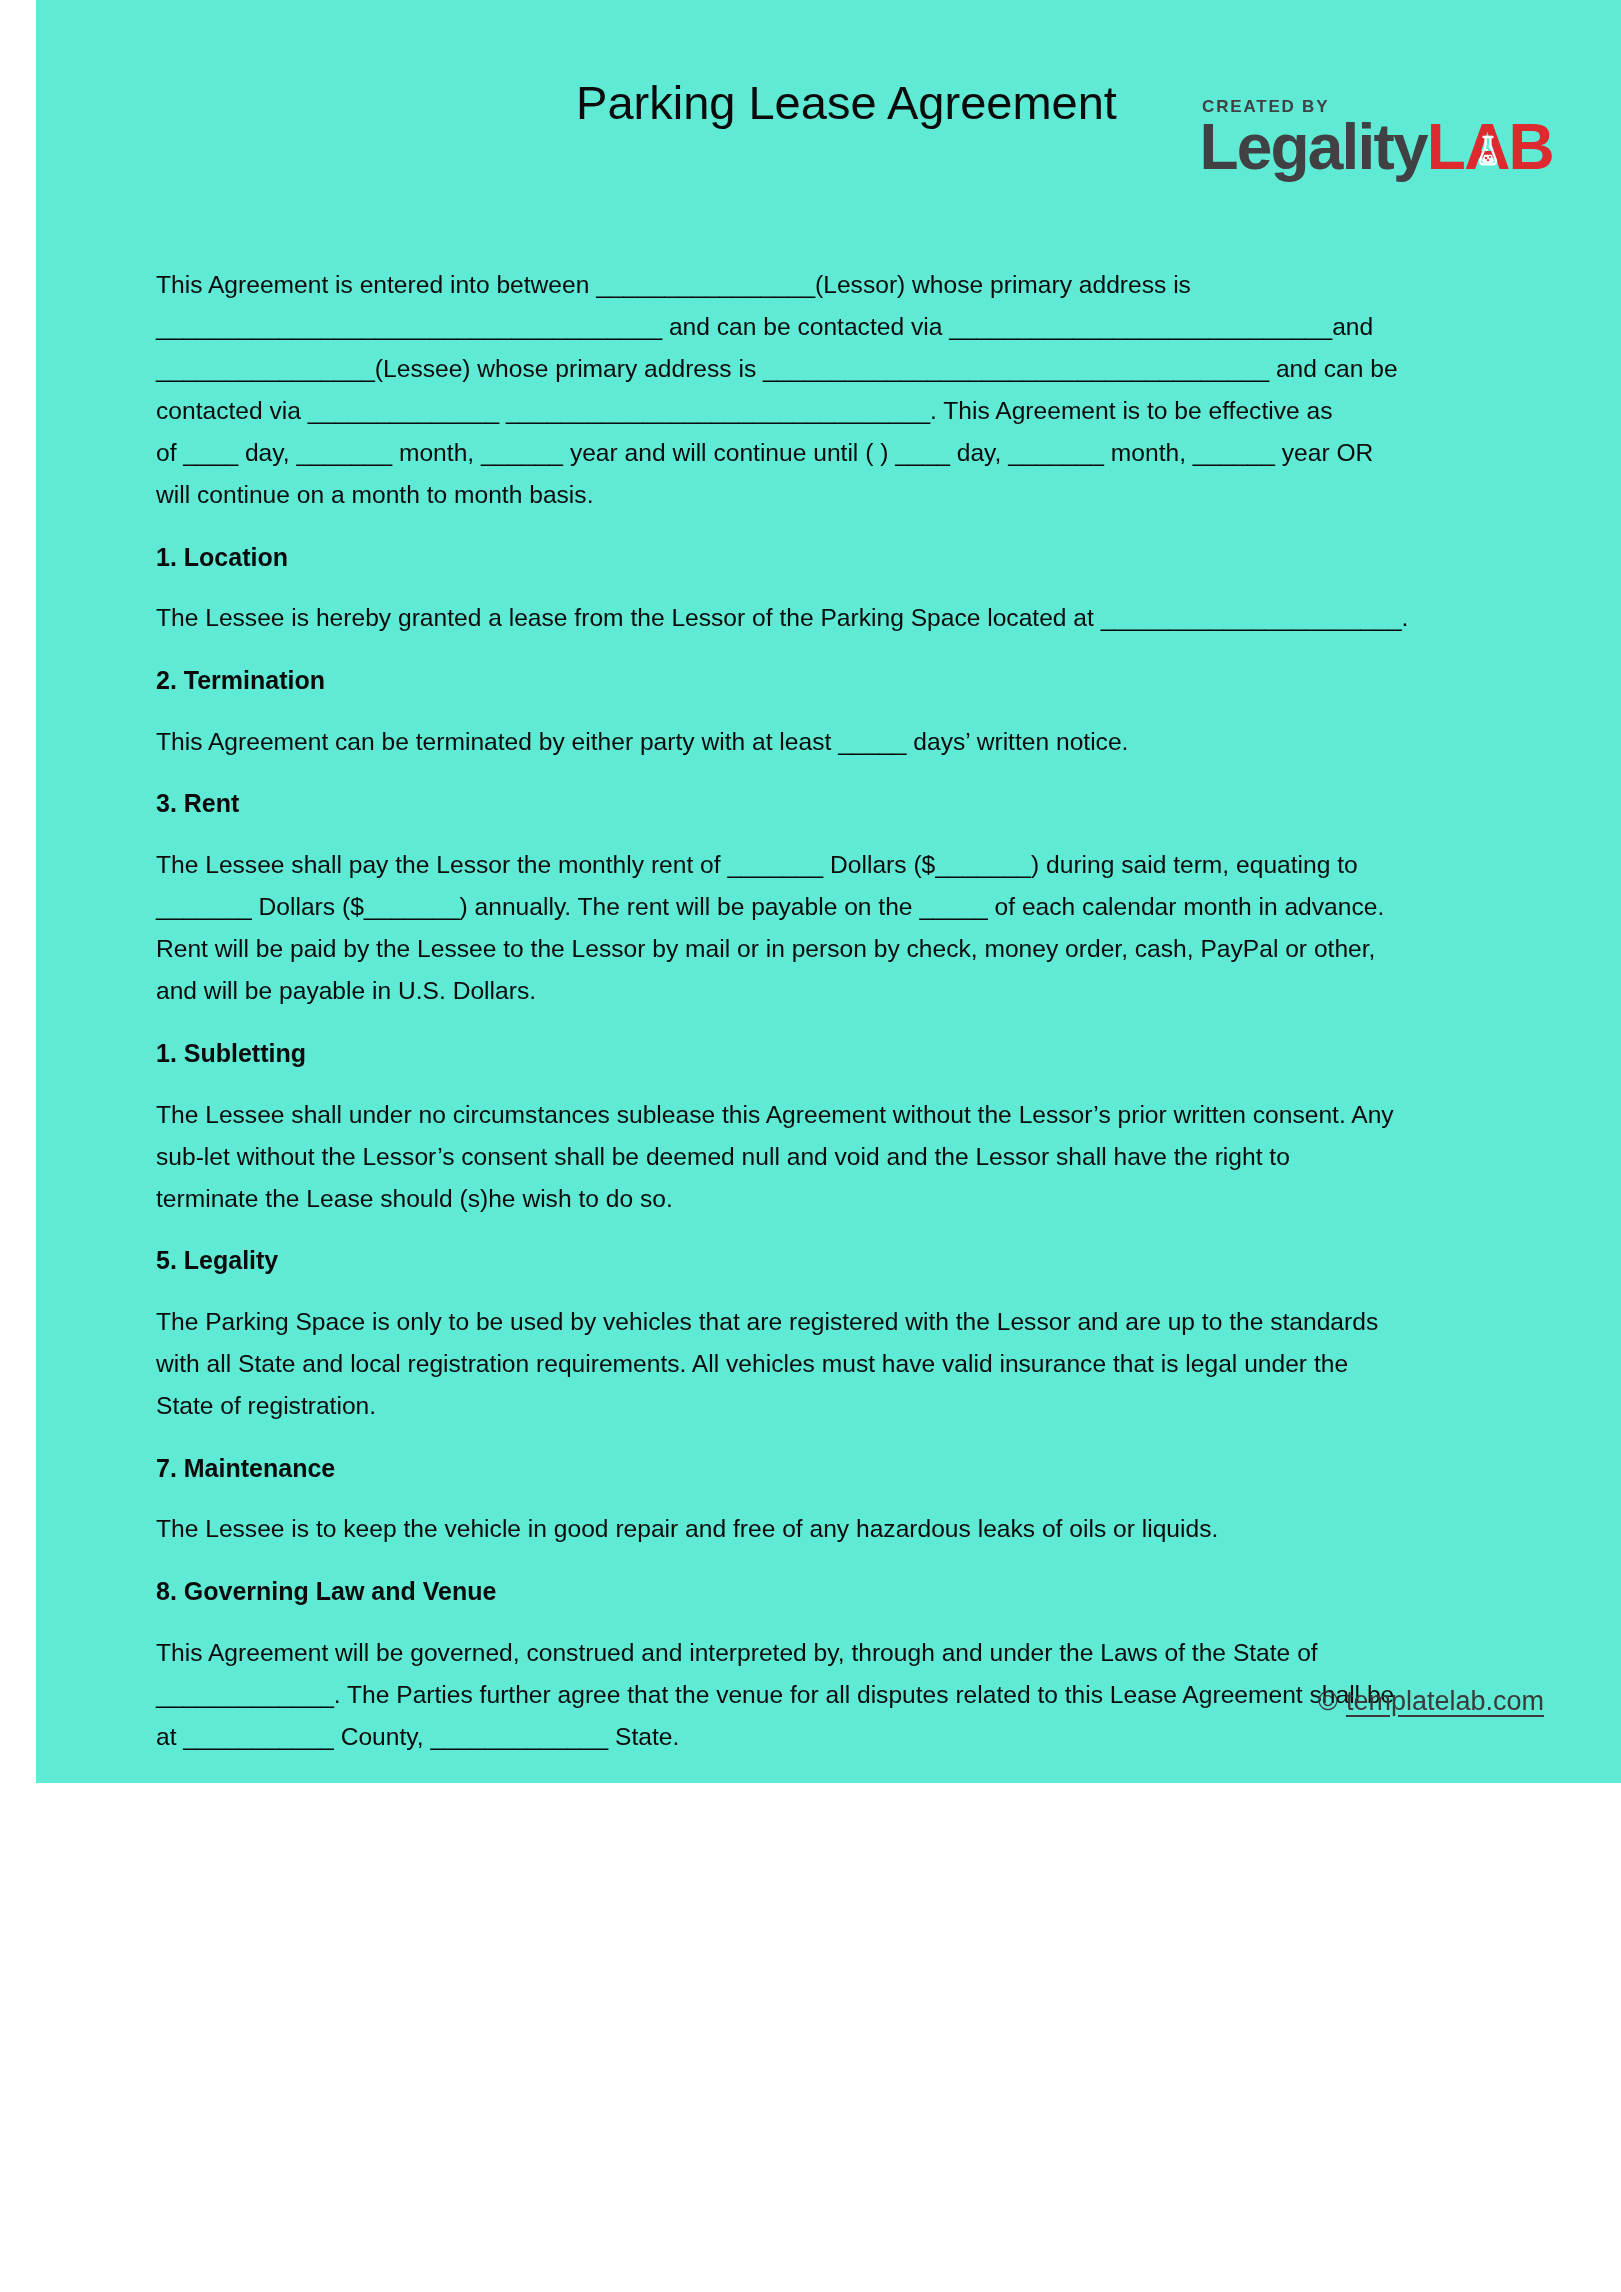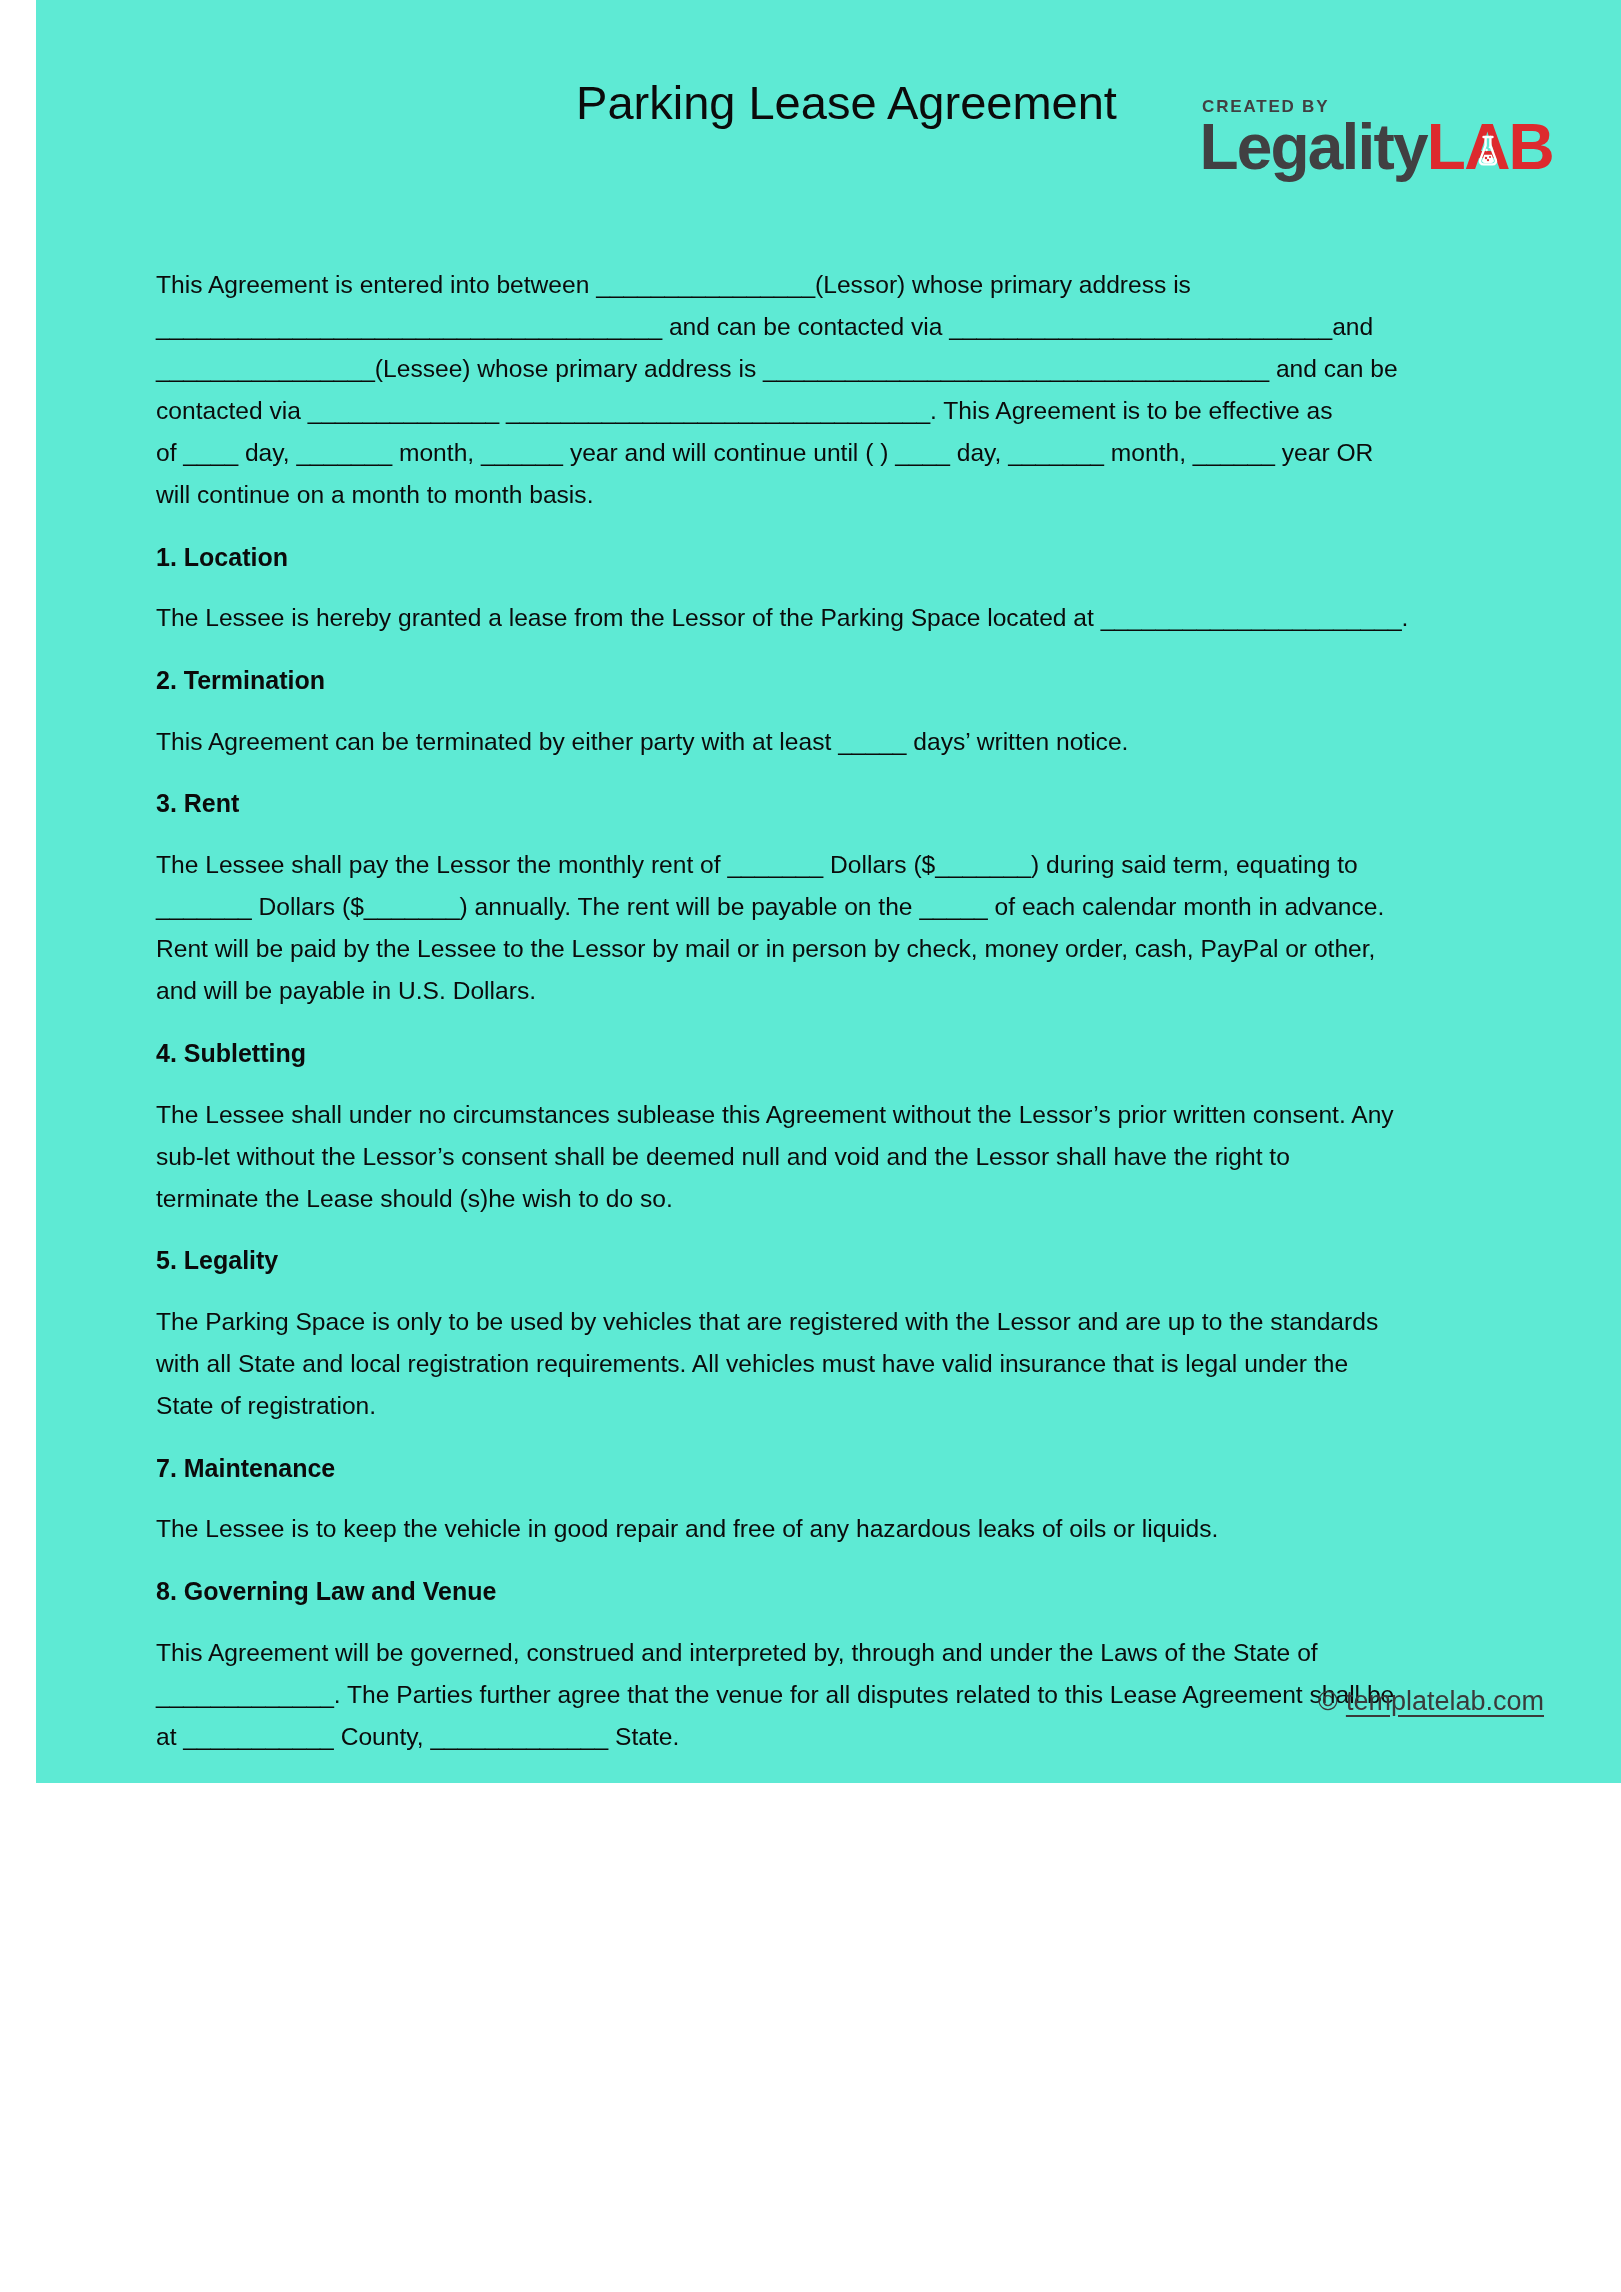--- a/index.html
+++ b/index.html
@@ -128,21 +128,21 @@
 
     <section>
       <h2 class="sec-h">3. Rent</h2>
       <p class="body">The Lessee shall pay the Lessor the monthly rent of _______ Dollars ($_______) during said term, equating to
 _______ Dollars ($_______) annually. The rent will be payable on the _____ of each calendar month in advance.
 Rent will be paid by the Lessee to the Lessor by mail or in person by check, money order, cash, PayPal or other,
 and will be payable in U.S. Dollars.</p>
     </section>
 
     <section>
-      <h2 class="sec-h">4. Subletting</h2>
+      <h2 class="sec-h">1. Subletting</h2>
       <p class="body">The Lessee shall under no circumstances sublease this Agreement without the Lessor’s prior written consent. Any
 sub-let without the Lessor’s consent shall be deemed null and void and the Lessor shall have the right to
 terminate the Lease should (s)he wish to do so.</p>
     </section>
 
     <section>
       <h2 class="sec-h">5. Legality</h2>
       <p class="body">The Parking Space is only to be used by vehicles that are registered with the Lessor and are up to the standards
 with all State and local registration requirements. All vehicles must have valid insurance that is legal under the
 State of registration.</p>

